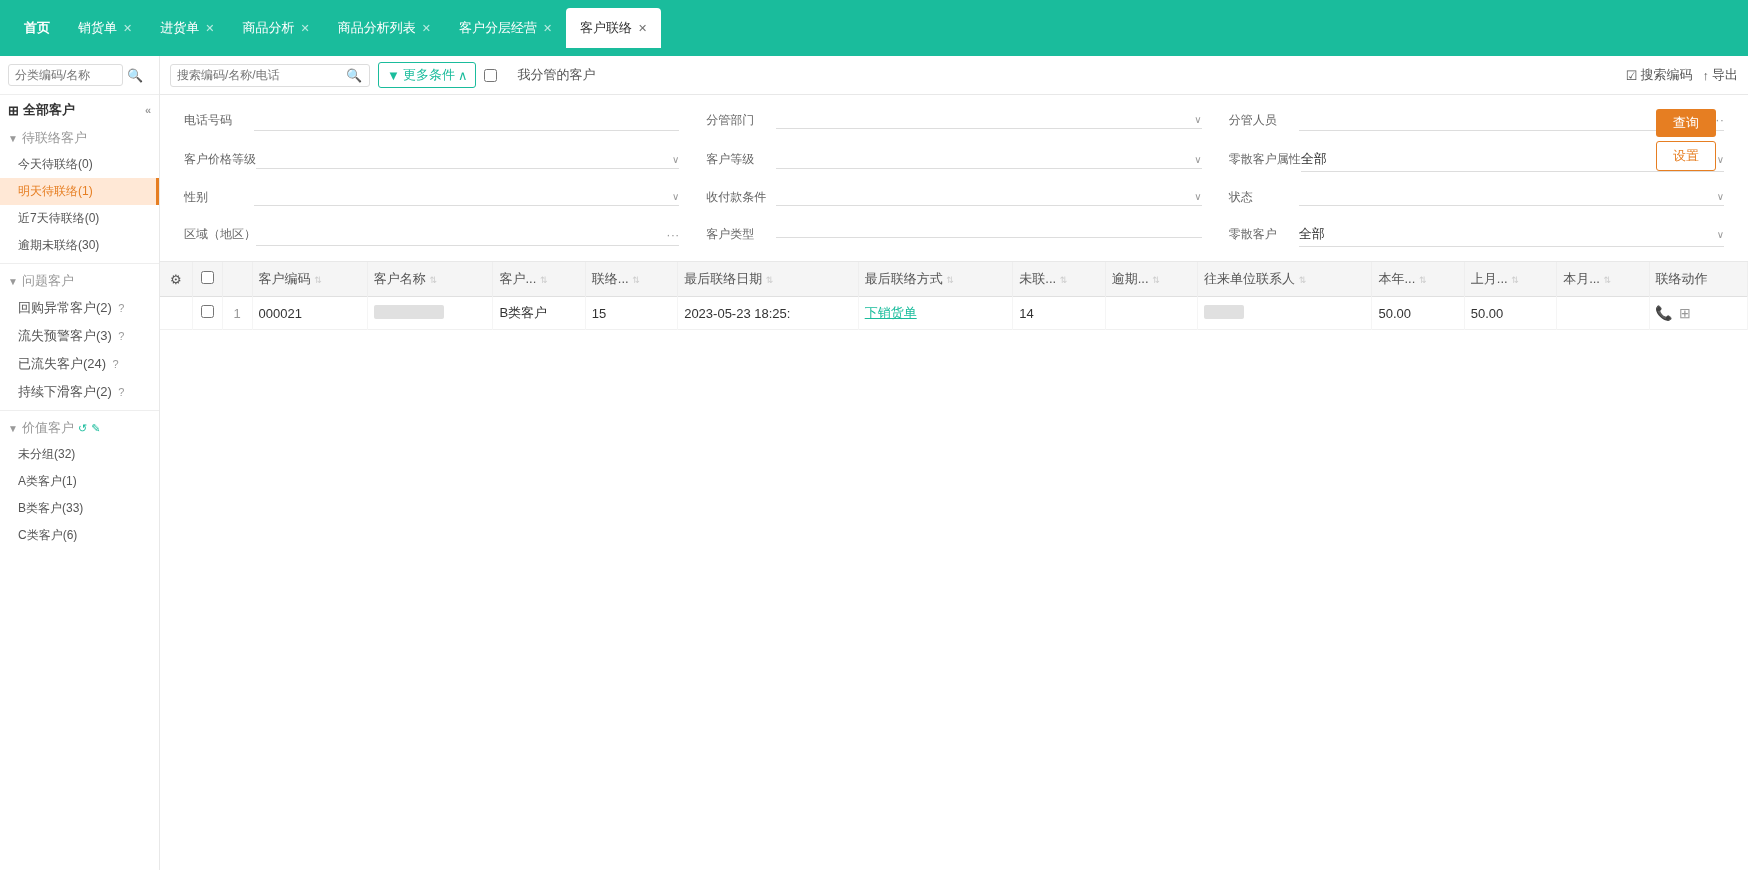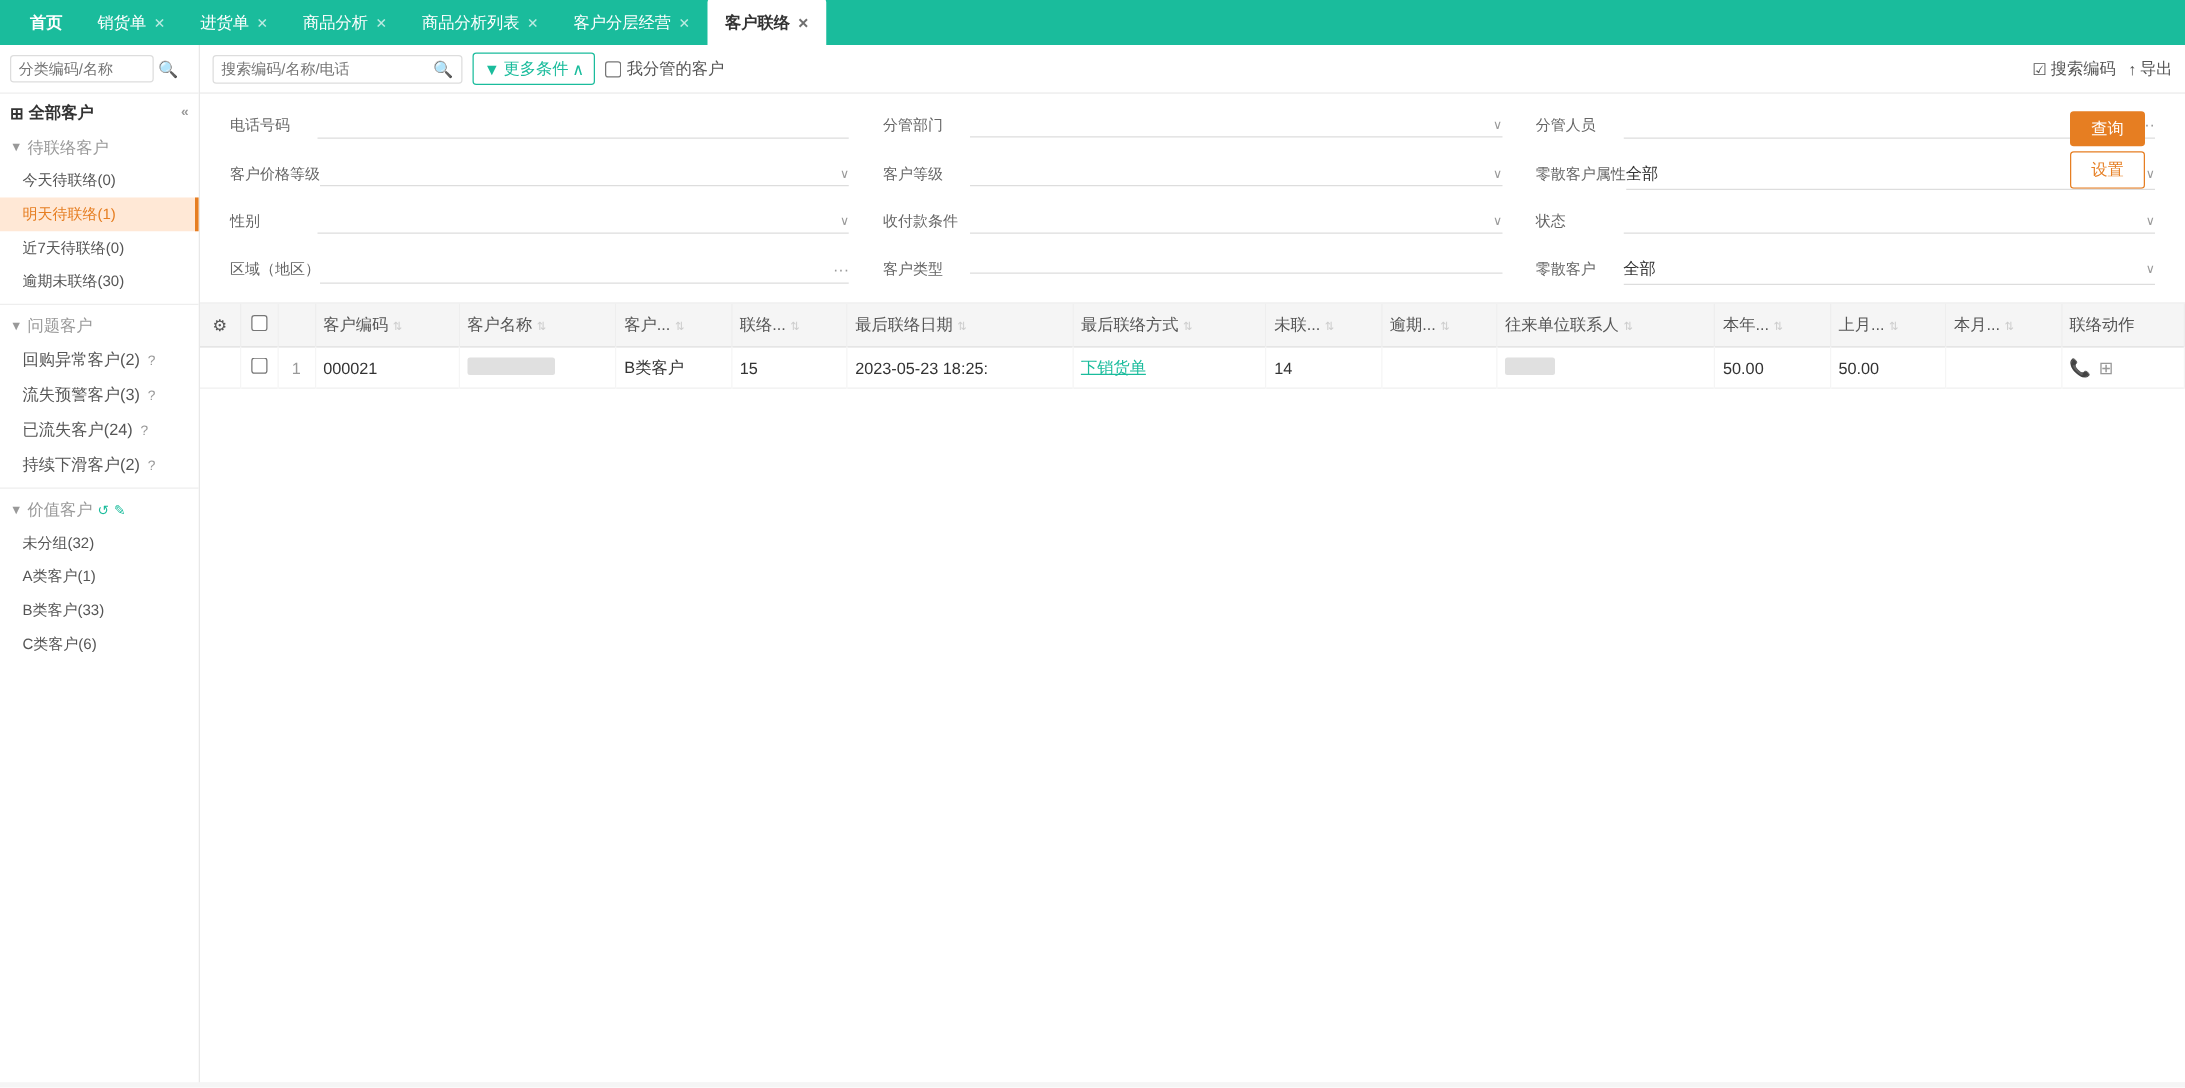--- a/index.html
+++ b/index.html
@@ -1,21 +1,21 @@
 <!DOCTYPE html>
 <html><head>
   <meta charset="utf-8">
   <style>
     * { box-sizing: border-box; margin: 0; padding: 0; font-family: 'Microsoft YaHei', Arial, sans-serif; font-size: 13px; }
     body { background: #f5f5f5; min-width: 1748px; }
 
     
-    .top-nav { display: flex; align-items: center; background: #1abc9c; height: 36px; padding: 0 10px; gap: 0; }
+    .top-nav { display: flex; align-items: center; background: #1abc9c; height: 56px; padding: 0 10px; gap: 0; }
     .nav-item { color: #fff; padding: 0 14px; height: 40px; display: flex; align-items: center; cursor: pointer; white-space: nowrap; font-size: 13px; }
-    .nav-item.active { background: #fff; color: #333; border-radius: 4px 4px 0 0; font-weight: bold; }
+    .nav-item.active { background: #fff; color: #333; border-radius: 4px 4px 0 0; }
     .nav-item .close-btn { margin-left: 6px; font-size: 11px; opacity: 0.7; }
     .nav-home { font-weight: bold; }
 
     
     .main-layout { display: flex; height: calc(100vh - 40px); }
 
     
     .sidebar { width: 160px; background: #fff; border-right: 1px solid #e8e8e8; overflow-y: auto; flex-shrink: 0; }
     .sidebar-search { display: flex; align-items: center; padding: 8px; border-bottom: 1px solid #eee; }
     .sidebar-search input { border: 1px solid #ddd; border-radius: 3px; padding: 3px 6px; width: 115px; font-size: 12px; outline: none; }
@@ -33,21 +33,21 @@
 
     
     .content { flex: 1; display: flex; flex-direction: column; overflow: hidden; }
 
     
     .toolbar { display: flex; align-items: center; background: #fff; border-bottom: 1px solid #e8e8e8; padding: 6px 10px; gap: 8px; }
     .search-box { display: flex; align-items: center; border: 1px solid #ddd; border-radius: 3px; padding: 3px 6px; width: 200px; }
     .search-box input { border: none; outline: none; font-size: 12px; width: 160px; }
     .search-icon-btn { color: #1abc9c; cursor: pointer; }
     .more-filters { display: flex; align-items: center; gap: 3px; color: #1abc9c; cursor: pointer; font-size: 12px; border: 1px solid #1abc9c; border-radius: 3px; padding: 3px 8px; }
-    .my-customers { display: flex; align-items: center; gap: 4px; font-size: 12px; color: #555; cursor: pointer; }
+    .my-customers { display: flex; align-items: center; gap: 20px; font-size: 12px; color: #555; cursor: pointer; }
     .my-customers input[type=checkbox] { cursor: pointer; }
     .toolbar-right { margin-left: auto; display: flex; align-items: center; gap: 10px; }
     .batch-ops { display: flex; align-items: center; gap: 3px; color: #555; font-size: 12px; cursor: pointer; }
     .export-btn { display: flex; align-items: center; gap: 3px; color: #555; font-size: 12px; cursor: pointer; }
     .filter-label { color: #666; font-size: 12px; white-space: nowrap; min-width: 70px; }
     .filter-input { flex: 1; border: none; border-bottom: 1px solid #ddd; padding: 3px 0; font-size: 12px; outline: none; color: #333; }
     .filter-select { flex: 1; display: flex; align-items: center; border: none; border-bottom: 1px solid #ddd; padding: 3px 0; font-size: 12px; color: #333; cursor: pointer; position: relative; }
     .filter-select-text { flex: 1; }
     .filter-select-arrow { color: #999; font-size: 10px; }
     .filter-dots { color: #999; cursor: pointer; }

